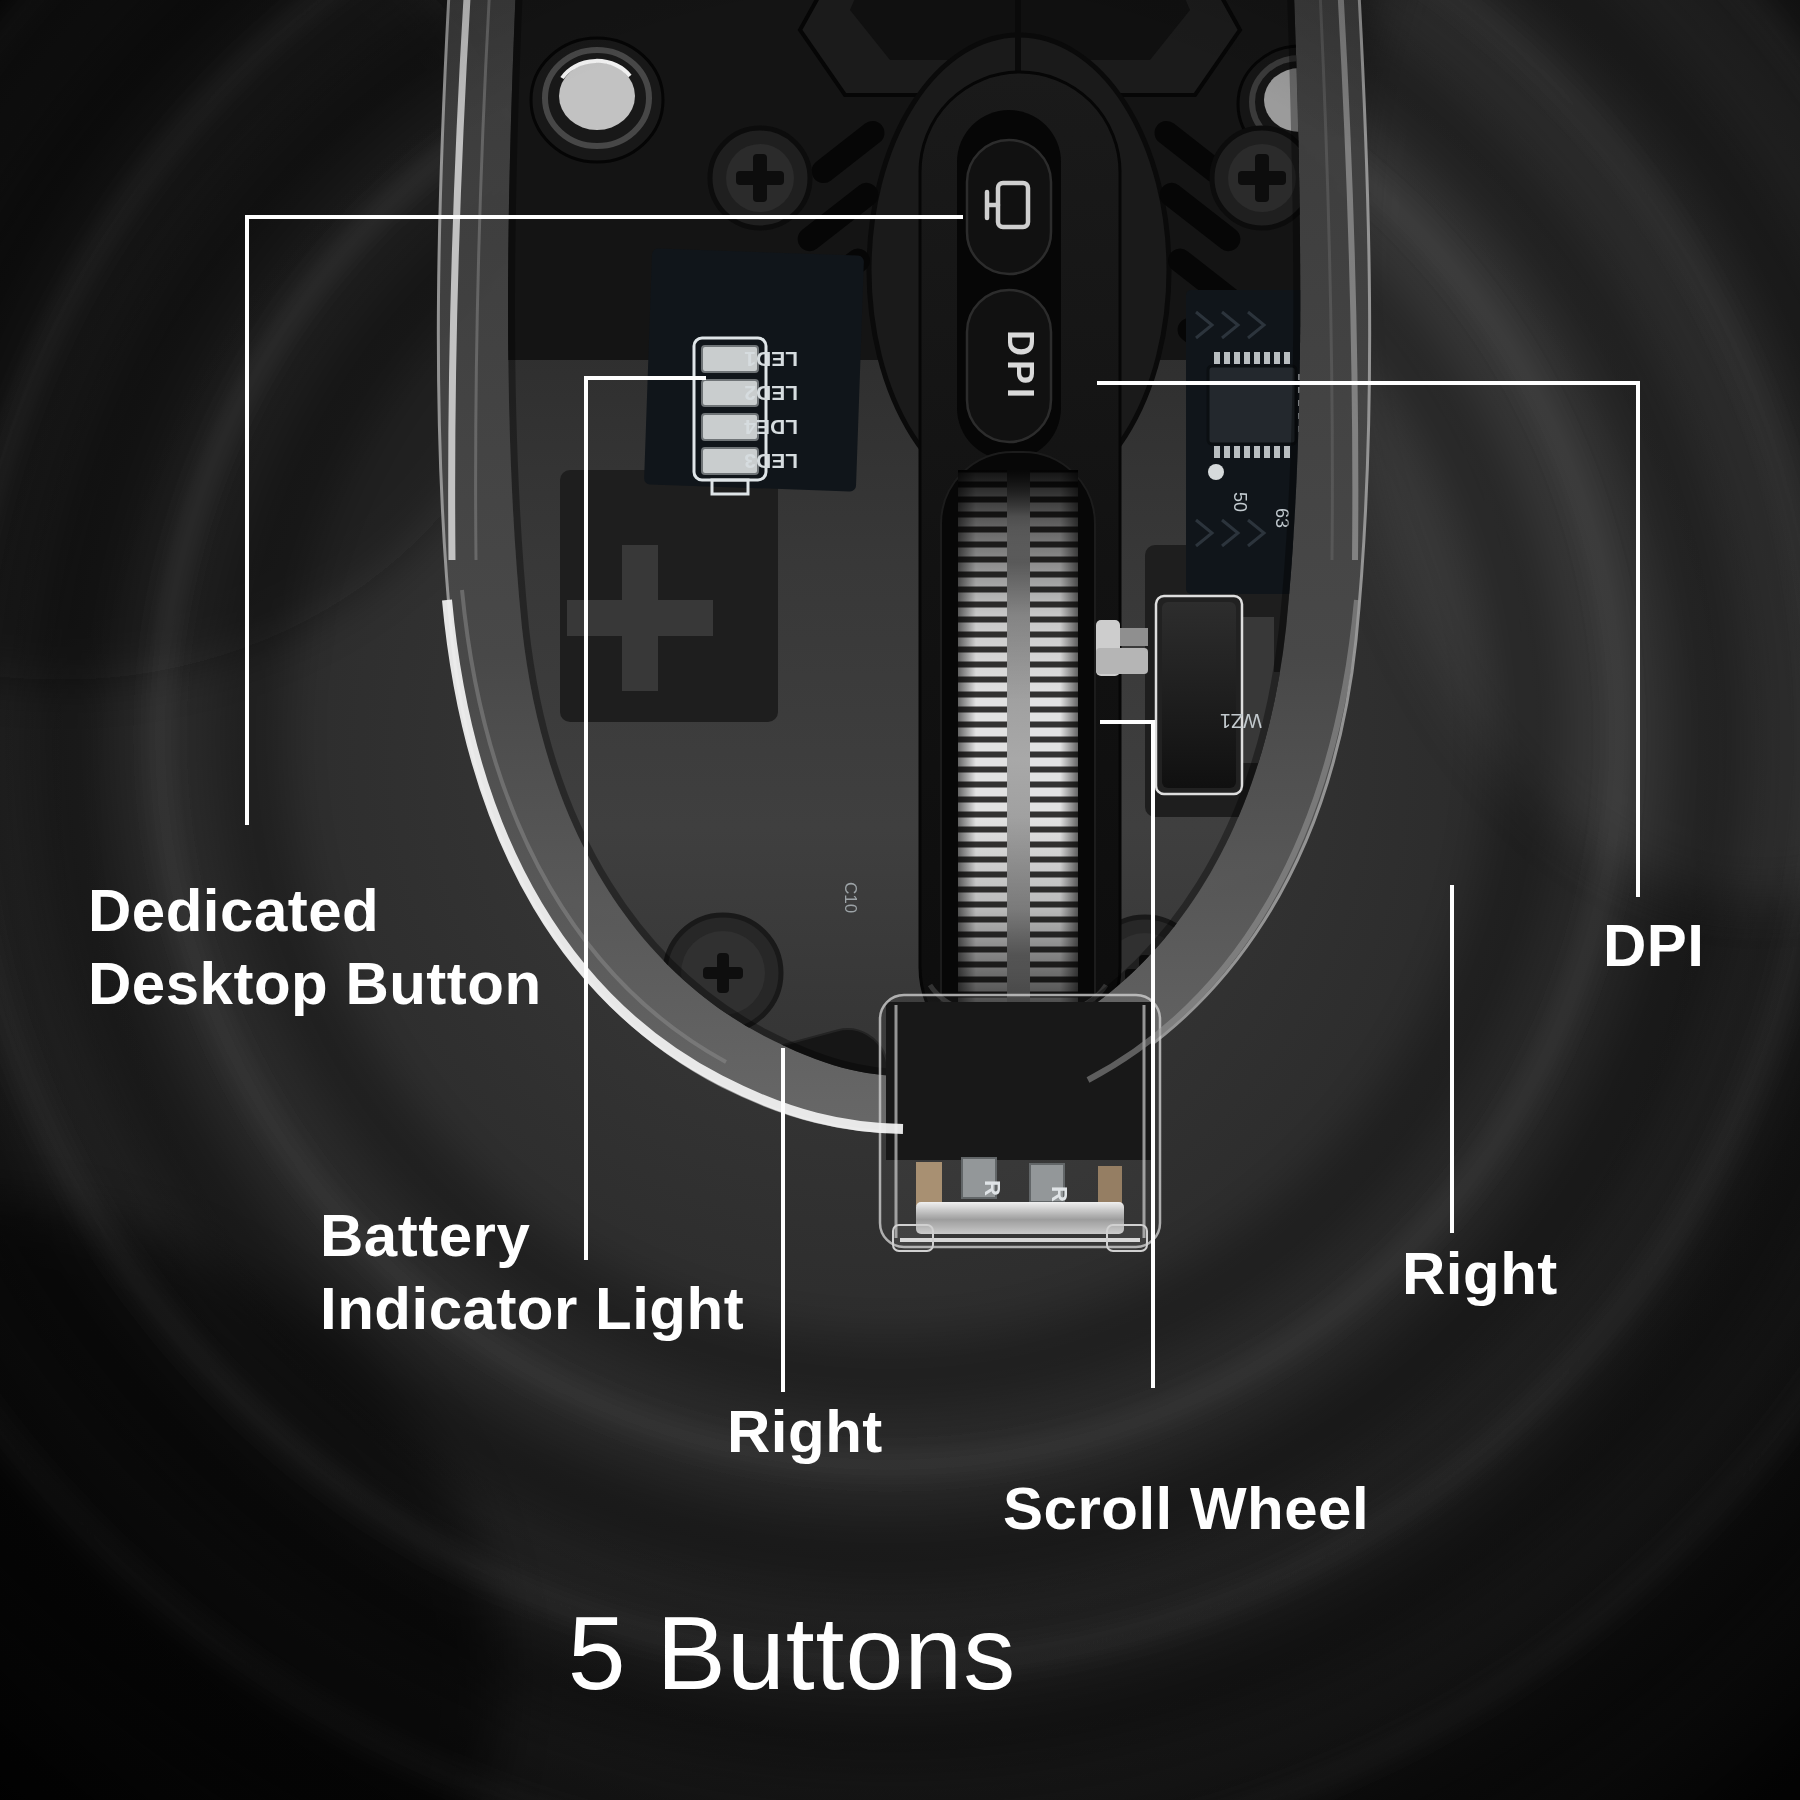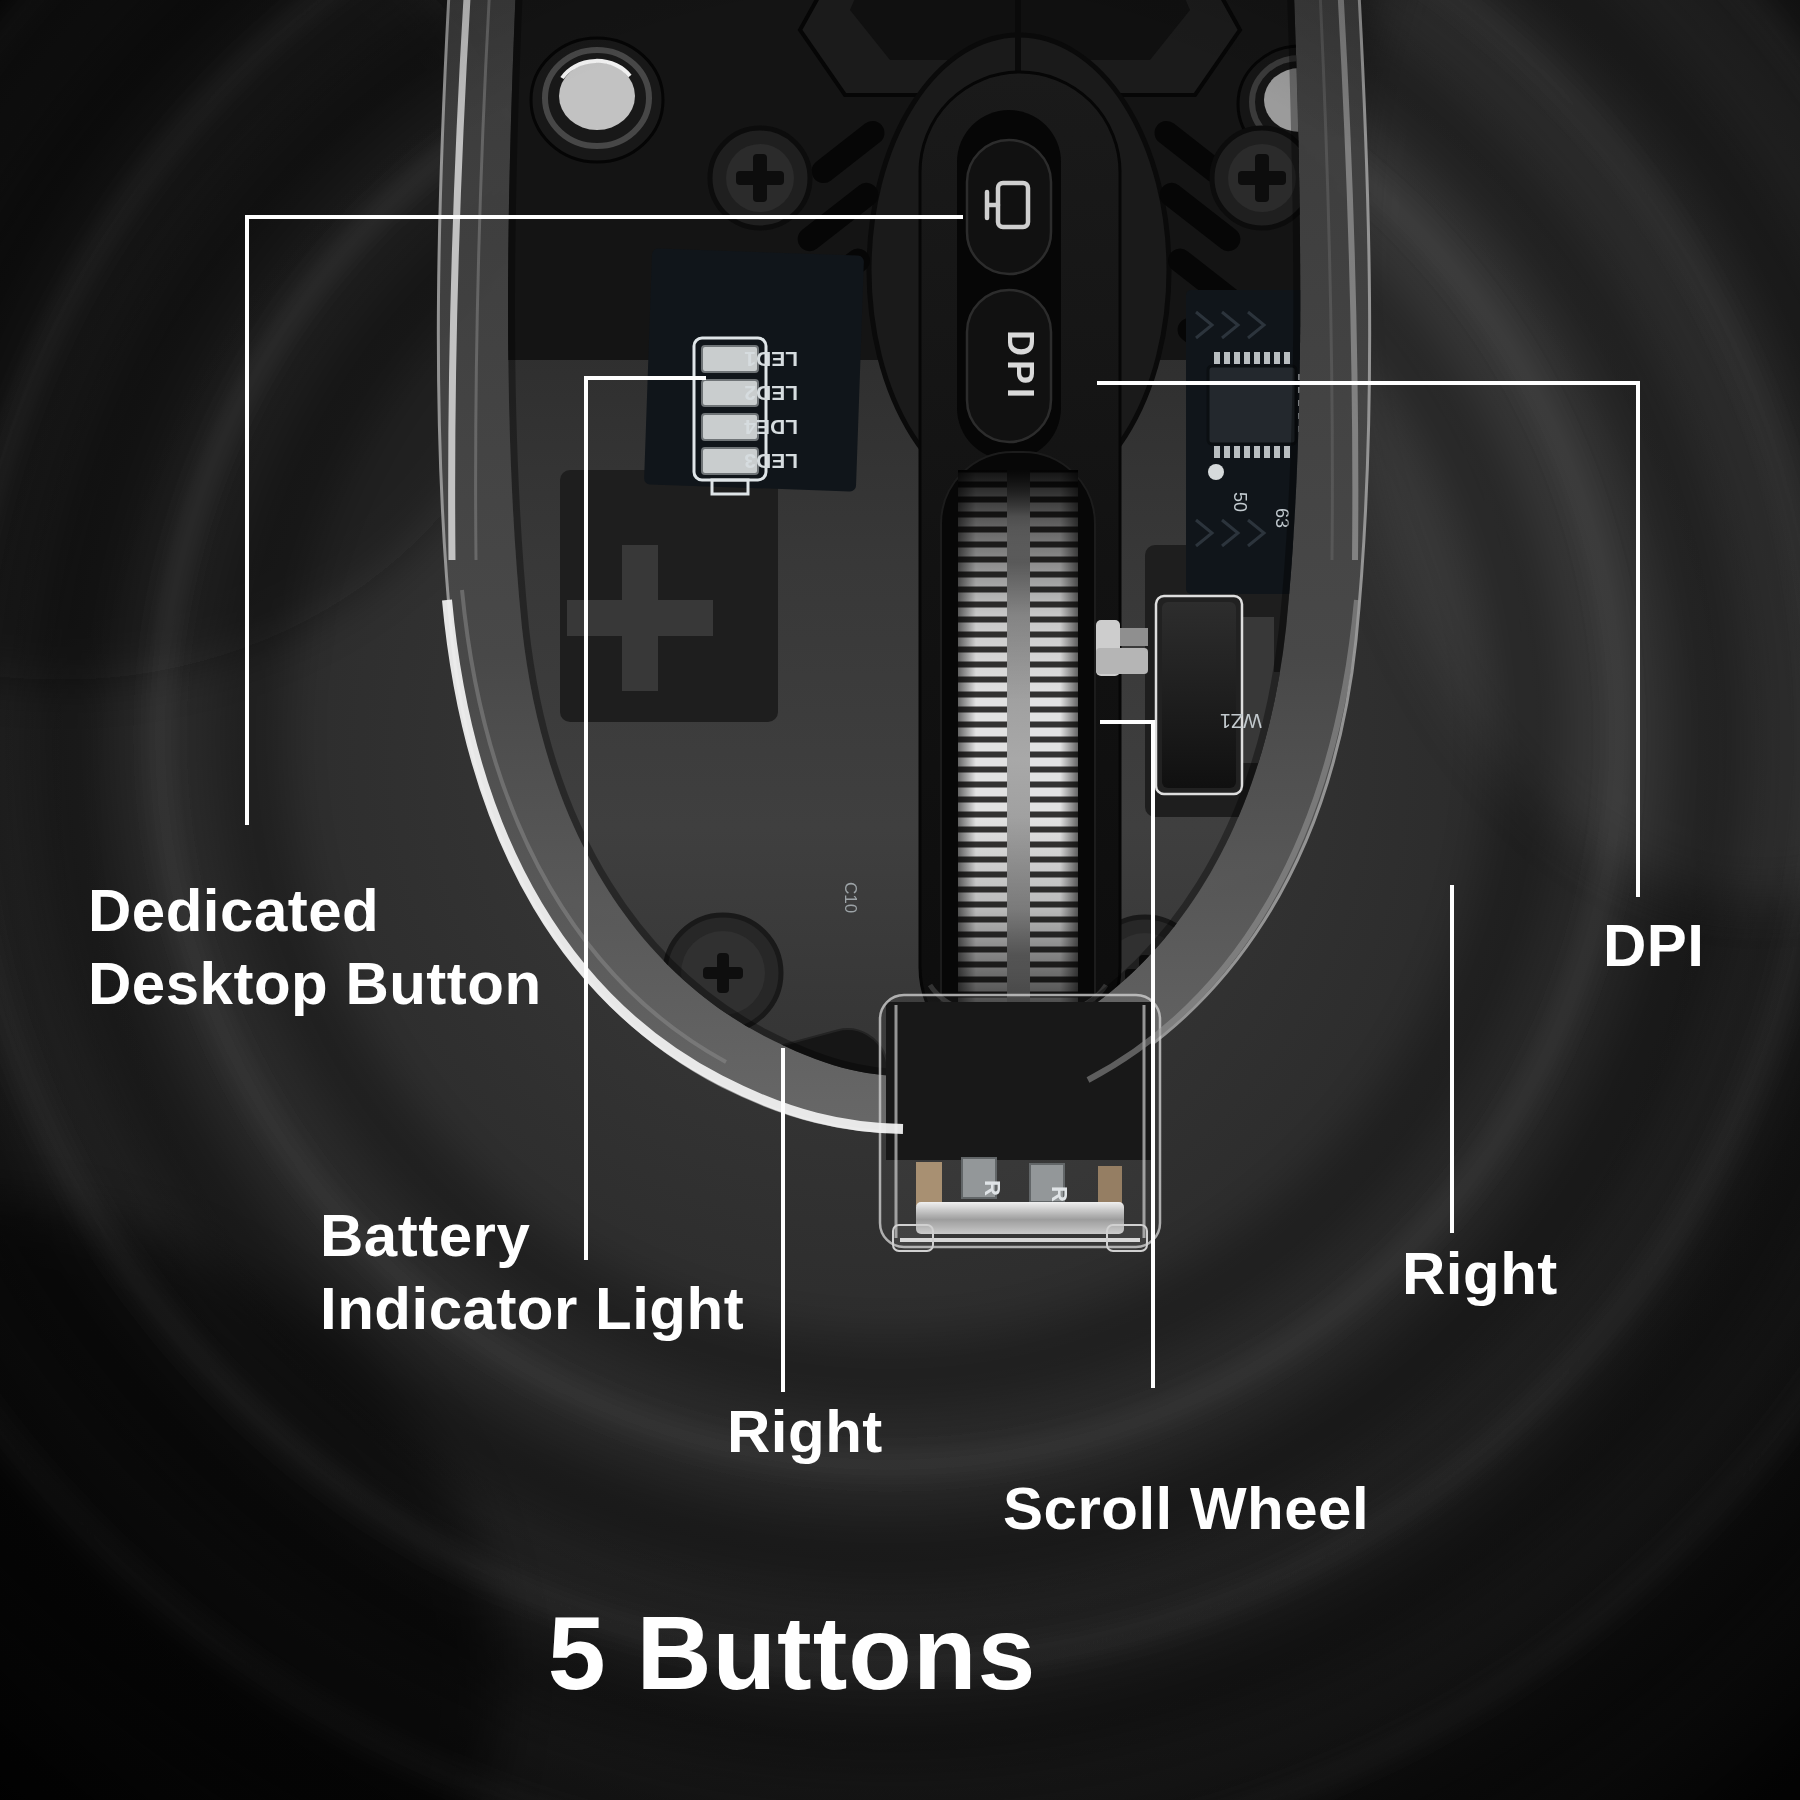--- a/index.html
+++ b/index.html
@@ -3,21 +3,21 @@
 <meta charset="utf-8">
 <style>
   html,body{margin:0;padding:0;background:#000;}
   #stage{position:relative;width:1800px;height:1800px;overflow:hidden;
          font-family:"Liberation Sans",sans-serif;background:#1a1a1a;}
   #scene{position:absolute;left:0;top:0;width:1800px;height:1800px;display:block;}
   .cl{position:absolute;background:#ffffff;}
   .lbl{position:absolute;color:#ffffff;font-weight:700;font-size:60px;line-height:73px;
        white-space:nowrap;letter-spacing:0.5px;}
   .heading{position:absolute;left:0;top:1597px;width:1584px;text-align:center;color:#ffffff;
-       font-weight:700;font-size:104px;line-height:112px;letter-spacing:1px;}
+       font-weight:400;font-size:104px;line-height:112px;letter-spacing:1px;}
 </style>
 </head>
 <body>
 
 <div id="stage">
 
 <svg id="scene" viewBox="0 0 1800 1800" xmlns="http://www.w3.org/2000/svg">
   <defs>
     <radialGradient id="bgGrad" cx="48%" cy="42%" r="80%">
       <stop offset="0%" stop-color="#3d3d3d"></stop>

